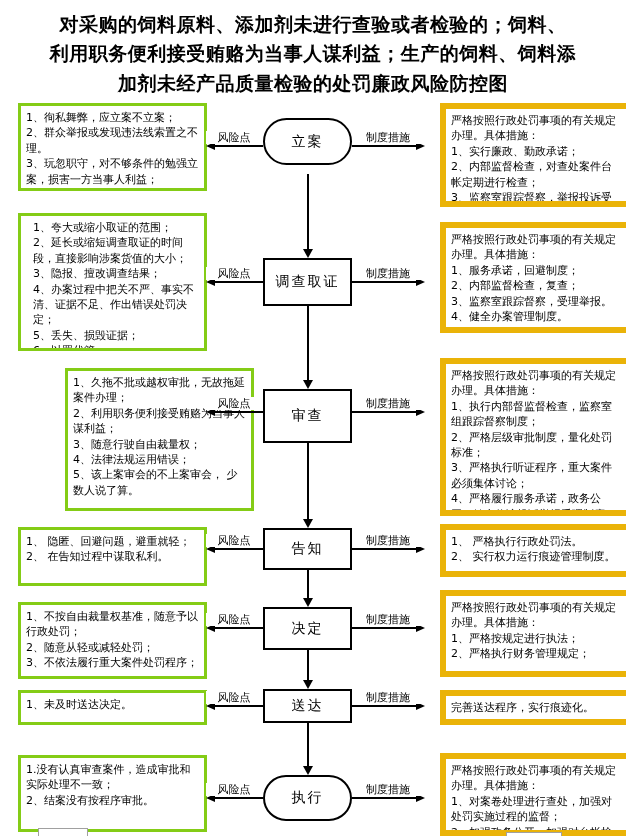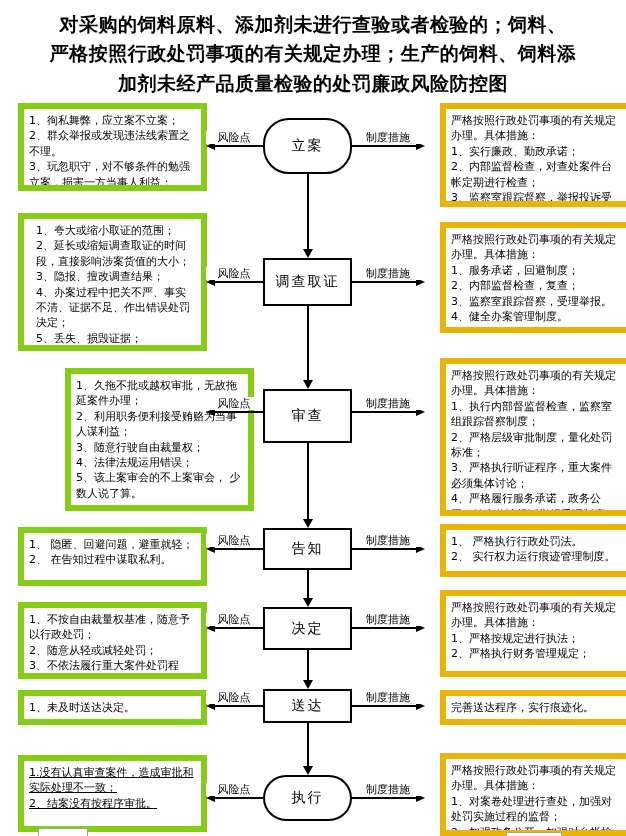--- a/index.html
+++ b/index.html
@@ -11,21 +11,21 @@
   .title{
     position:absolute;top:10px;left:28px;right:28px;text-align:center;
     font-size:19px;font-weight:bold;line-height:1.55;white-space:pre-line;
     letter-spacing:0.5px;
   }
   .lbox,.rbox{
     position:absolute;box-sizing:border-box;background:#fff;
     font-size:11px;line-height:1.4;white-space:pre-line;
     padding:4px 5px;overflow:hidden;
   }
-  .lbox{left:18px;width:189px;border:6px solid #84cc16;}
+  .lbox{left:18px;width:189px;border:3px solid #84cc16;}
   .rbox{left:440px;width:193px;border:6px solid #eab308;}
   .node{
     position:absolute;left:263px;width:89px;box-sizing:border-box;
     border:2px solid #000;background:#fff;display:flex;align-items:center;
     justify-content:center;font-size:14px;letter-spacing:2px;z-index:2;
   }
   .stadium{border-radius:26px;}
   .hline{position:absolute;height:2px;background:#000;}
   .vline{position:absolute;width:2px;background:#000;left:307px;}
   .arr-left{position:absolute;width:0;height:0;
@@ -39,35 +39,35 @@
     border-top:9px solid #000;}
   .conn-label{
     position:absolute;font-size:11px;text-align:center;background:#fff;
     line-height:13px;z-index:1;
   }
   .risk-label{left:206px;width:56px;}
   .measure-label{left:353px;width:70px;}
   .artifact{position:absolute;border:1px solid #a0a0a0;border-bottom:none;background:#fff;}
 
   
-  .r1l{top:103px;height:88px;}  .r1n{top:118px;height:56px;} .r1r{top:103px;height:104px;}
+  .r1l{top:103px;height:88px;}  .r1n{top:118px;height:47px;} .r1r{top:103px;height:104px;}
   .r2l{top:213px;height:138px;padding-left:12px;} .r2n{top:258px;height:48px;} .r2r{top:222px;height:111px;}
   .r3l{top:368px;height:143px;margin-left:47px;} .r3n{top:389px;height:54px;} .r3r{top:358px;height:158px;}
   .r4l{top:527px;height:59px;}  .r4n{top:528px;height:42px;} .r4r{top:524px;height:53px;}
   .r5l{top:602px;height:77px;}  .r5n{top:607px;height:43px;} .r5r{top:590px;height:87px;}
   .r6l{top:690px;height:35px;}  .r6n{top:689px;height:34px;} .r6r{top:690px;height:35px;}
-  .r7l{top:755px;height:77px;text-decoration:underline;}  .r7n{top:775px;height:46px;} .r7r{top:753px;height:83px;}
+  .r7l{top:755px;height:77px;}  .r7n{top:775px;height:46px;} .r7r{top:753px;height:83px;}
 </style>
 </head>
 <body>
 
 <div class="page">
 
   <div class="title">对采购的饲料原料、添加剂未进行查验或者检验的；饲料、
-严格按照行政处罚事项的有关规定办理；生产的饲料、饲料添
+利用职务便利接受贿赂为当事人谋利益；生产的饲料、饲料添
 加剂未经产品质量检验的处罚廉政风险防控图</div>
 
   <div class="lbox r1l">1、徇私舞弊，应立案不立案；
 2、群众举报或发现违法线索置之不理。
 3、玩忽职守，对不够条件的勉强立案，损害一方当事人利益；</div>
   <div class="node stadium r1n">立案</div>
   <div class="rbox r1r">严格按照行政处罚事项的有关规定办理。具体措施：
 1、实行廉政、勤政承诺；
 2、内部监督检查，对查处案件台帐定期进行检查；
 3、监察室跟踪督察，举报投诉受理。</div>

